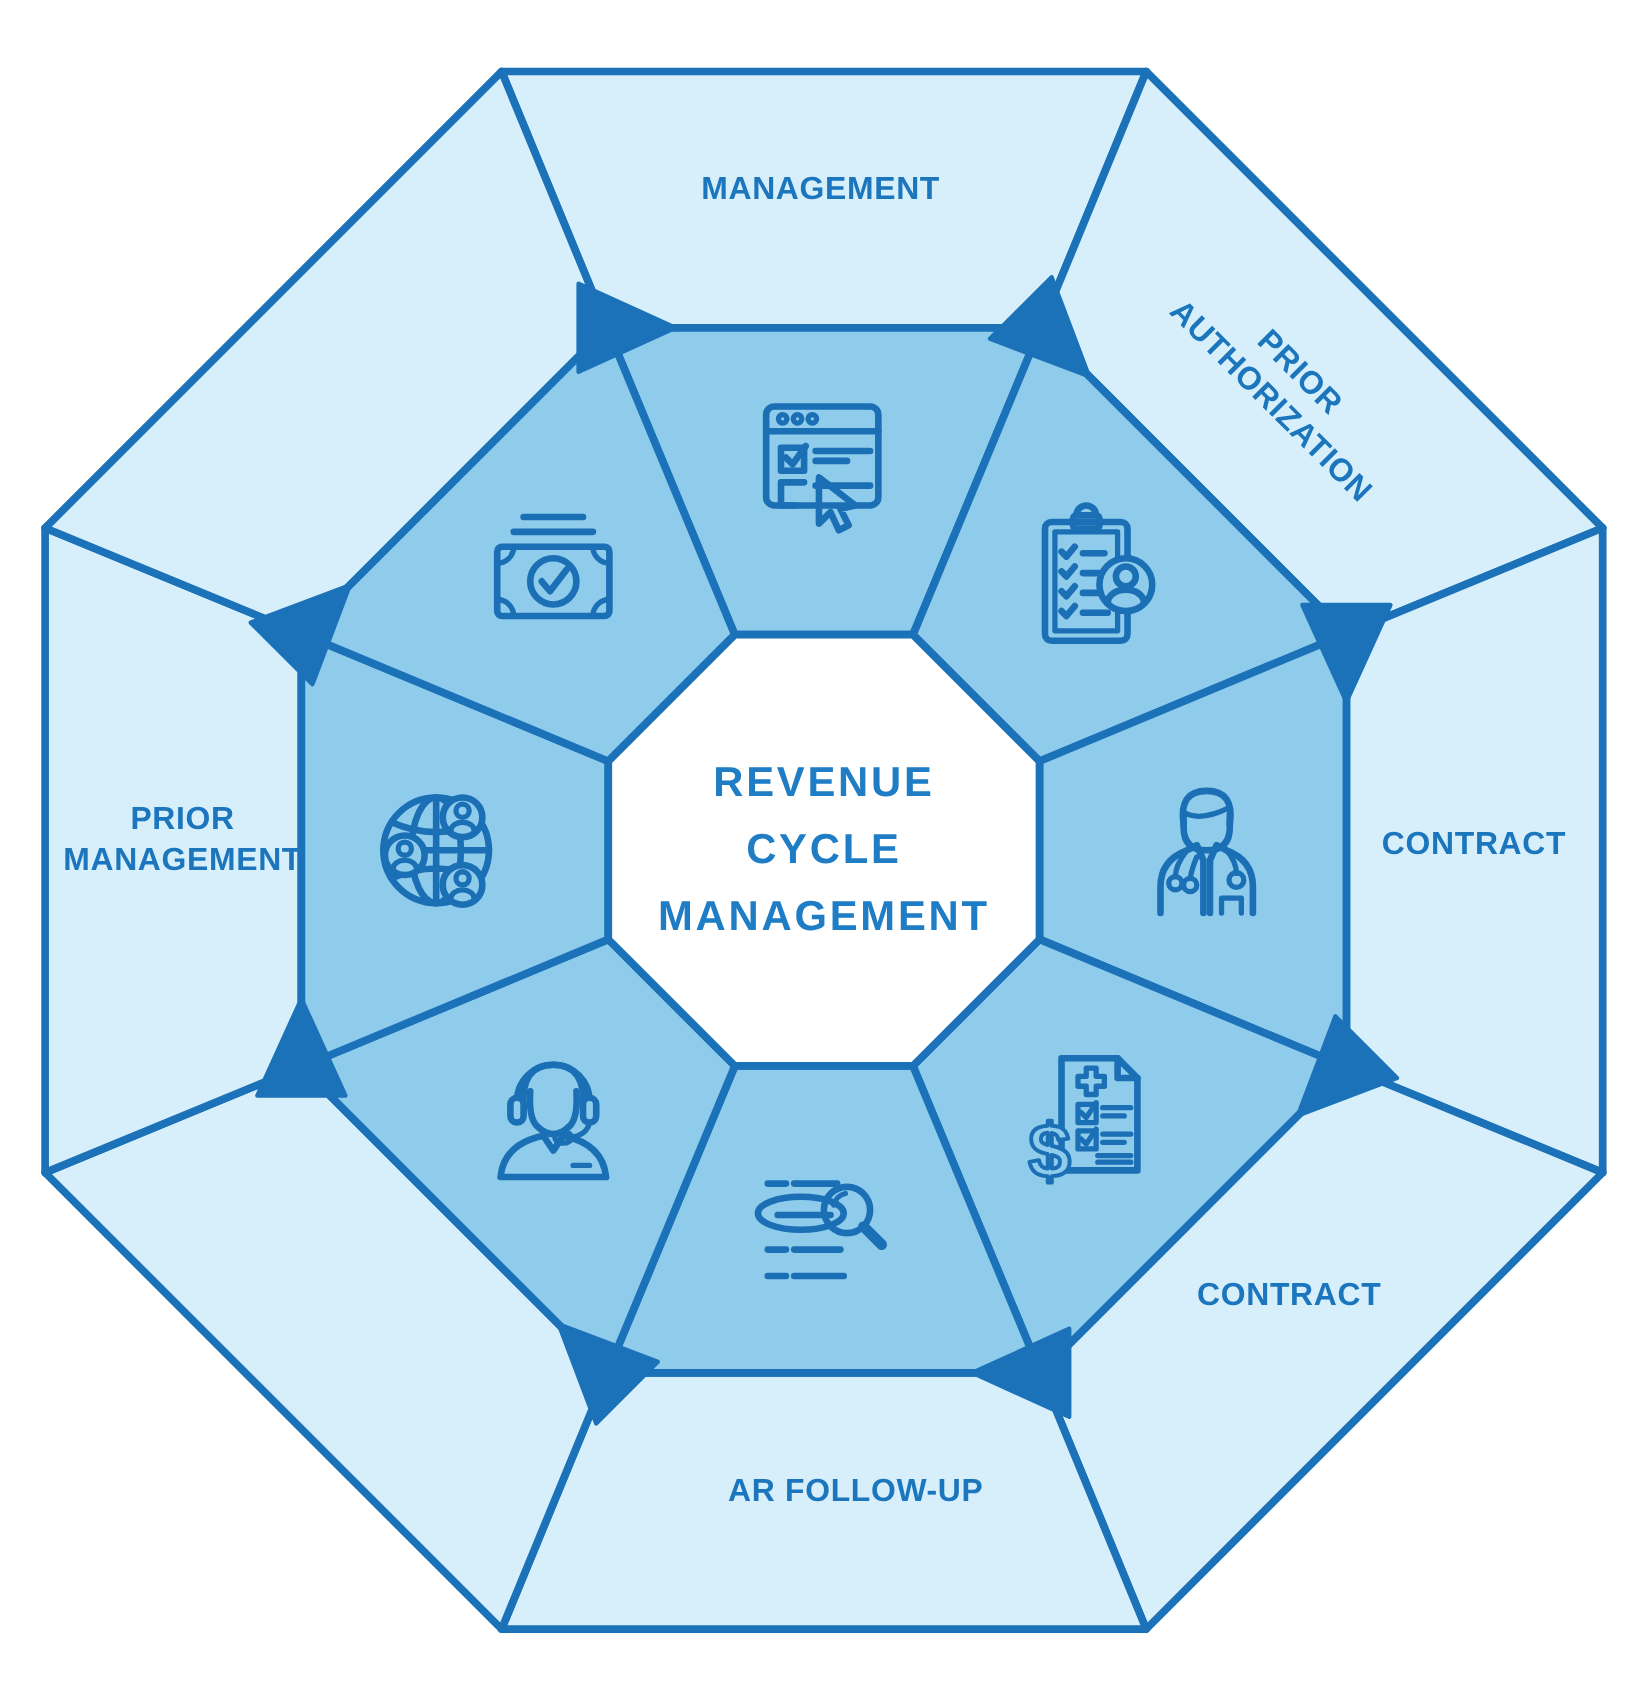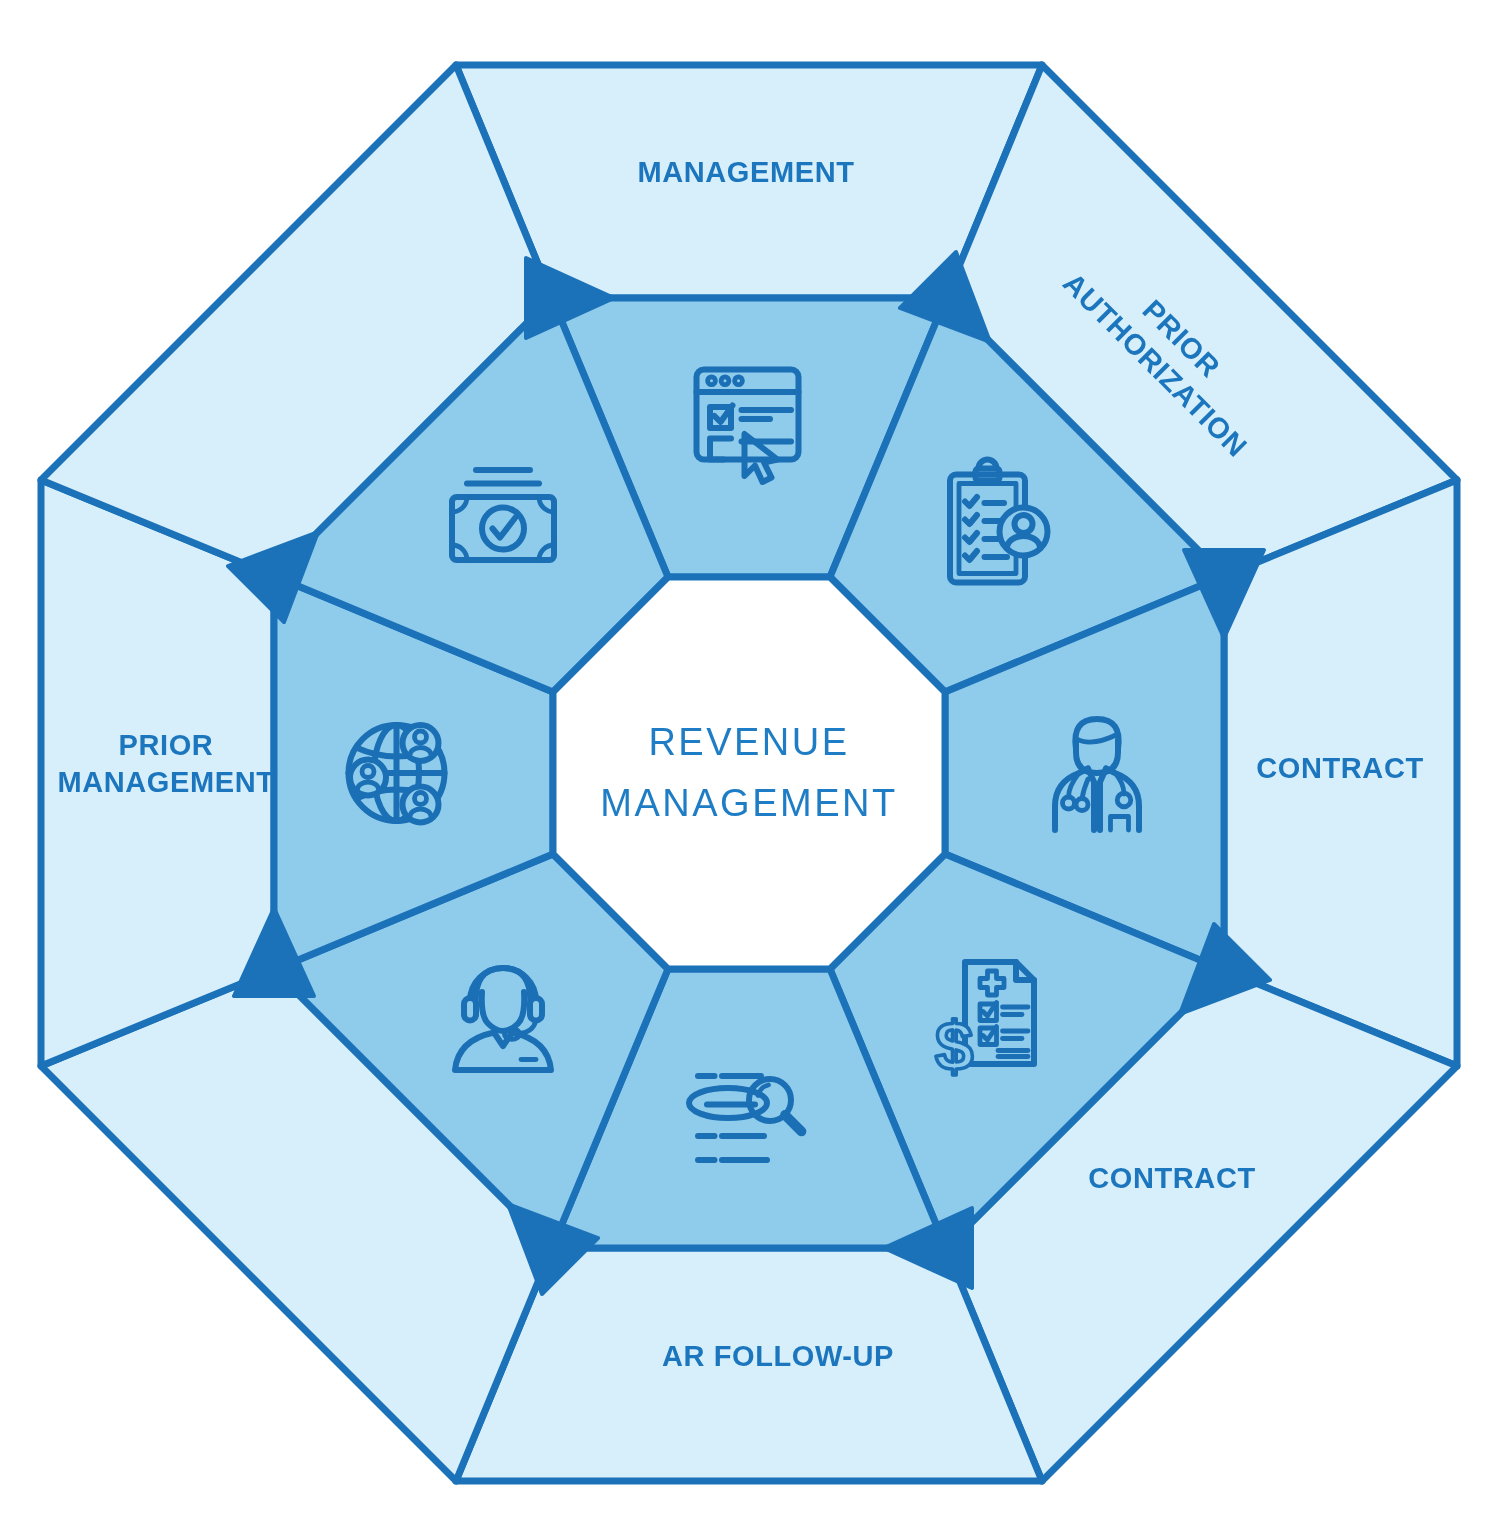--- a/index.html
+++ b/index.html
@@ -29,21 +29,21 @@
     line-height:37px;
     letter-spacing:0.6px;
     white-space:nowrap;
   }
   .label.rot45{transform:translate(-50%,-50%) rotate(45deg);}
   .title{
     position:absolute;
     transform:translate(-50%,-50%);
     text-align:center;
     color:var(--title);
-    font-weight:normal;
+    font-weight:bold;
     font-size:38px;
     line-height:61px;
     letter-spacing:2.5px;
     white-space:nowrap;
   }
 </style>
 </head>
 <body>
 
 <div class="stage">
@@ -238,16 +238,17 @@
 
 
   <div class="label" style="left:166px;top:764px">
     <div>PRIOR</div>
     <div>MANAGEMENT</div>
   </div>
 
 
   <div class="title" style="left:749px;top:773px">
     <div>REVENUE</div>
+    <div>CYCLE</div>
     <div>MANAGEMENT</div>
   </div>
 
 </div>
 
 </body></html>

